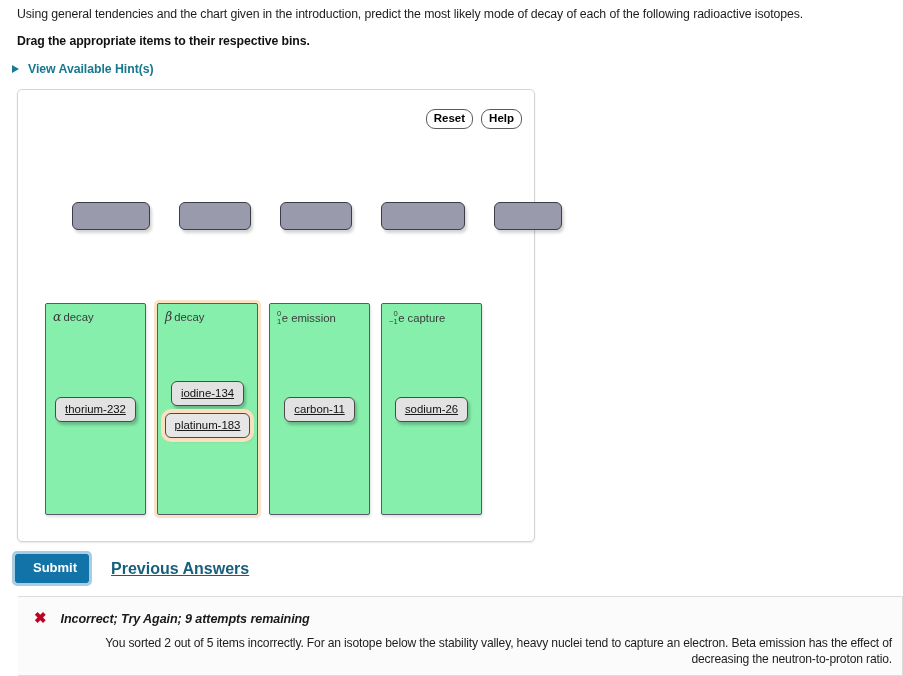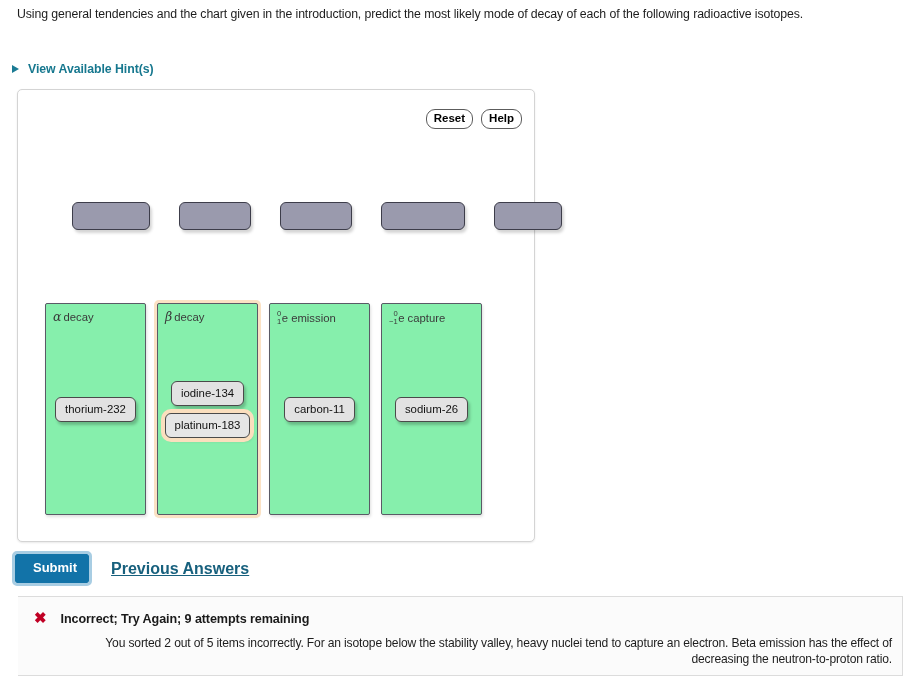--- a/index.html
+++ b/index.html
@@ -164,20 +164,21 @@
     position: absolute;
     left: 0;
     right: 0;
     top: 0;
     height: 100%;
     display: flex;
     flex-direction: column;
     align-items: center;
     justify-content: center;
     gap: 7px;
+    text-decoration: underline;
   }
 
   .tile {
     background: #e2e2e2;
     border: 1.5px solid #4a4a4a;
     border-radius: 6px;
     font-size: 11.4px;
     color: #111111;
     padding: 4px 9px 5px 9px;
     box-shadow: 2px 3px 3px rgba(0,0,0,0.22);
@@ -242,37 +243,39 @@
     color: #c00024;
     font-size: 15px;
     font-weight: bold;
     line-height: 14px;
   }
   .fb-title {
     font-size: 12.6px;
     font-weight: bold;
     color: #1a1a1a;
     letter-spacing: -0.1px;
+    font-style: italic;
   }
   .fb-body {
     margin-top: 9px;
     margin-left: 48px;
     font-size: 12.1px;
     line-height: 16px;
     color: #1d1d1d;
     width: 810px;
     letter-spacing: -0.15px;
     text-align: right;
   }
 </style>
 </head>
 <body>
 
 <div class="prompt-wrap">
   <div class="prompt-line">Using general tendencies and the chart given in the introduction, predict the most likely mode of decay of each of the following radioactive isotopes.</div>
+  <div class="prompt-bold">Drag the appropriate items to their respective bins.</div>
 </div>
 
 <div class="hint-row">
   <span class="hint-tri"></span>
   <span class="hint-text">View Available Hint(s)</span>
 </div>
 
 <div class="dnd-panel">
 
   <div class="tool-row">

